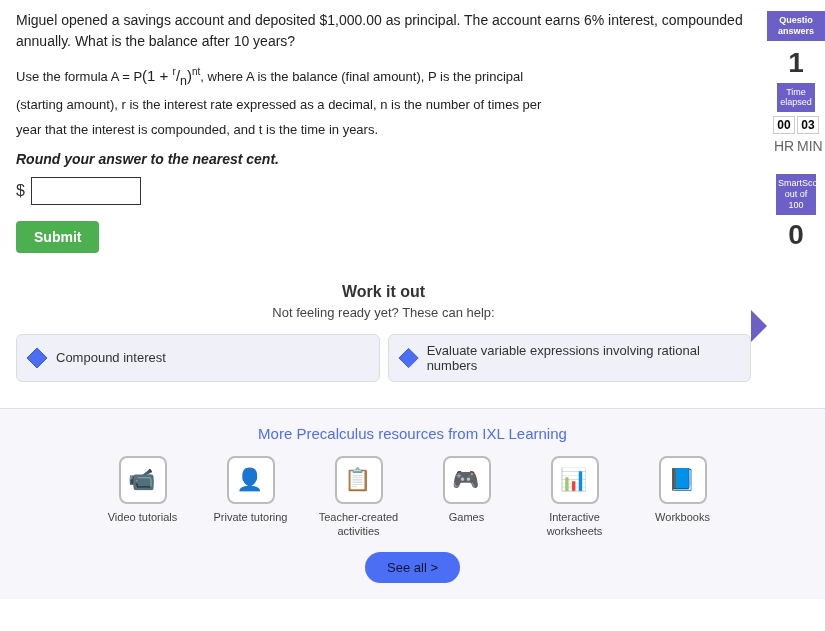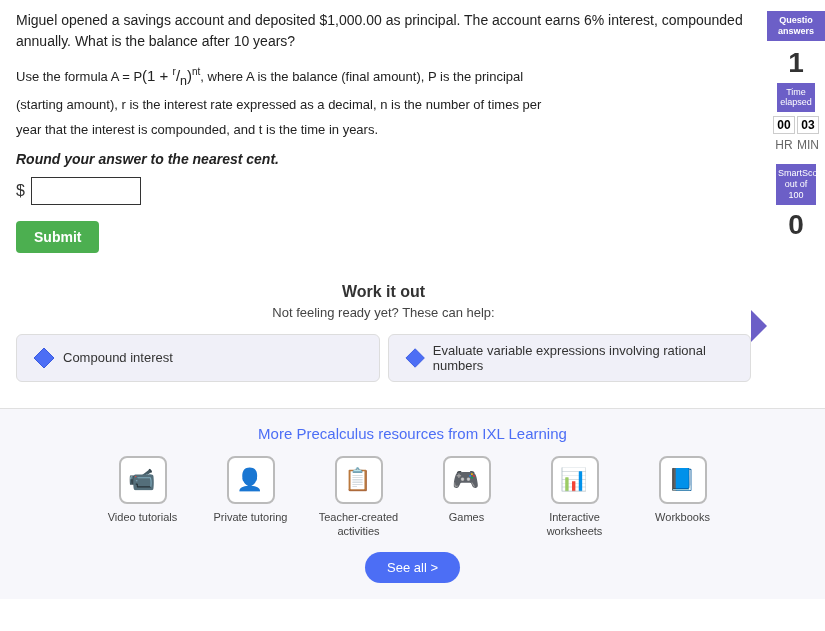--- a/index.html
+++ b/index.html
@@ -67,23 +67,23 @@
       font-size: 12px;
       font-weight: bold;
       width: 22px;
       text-align: center;
       padding: 1px;
     }
 
     .timer-labels {
       display: flex;
       gap: 2px;
-      font-size: 12px;
+      font-size: 14px;
       color: #666;
-      margin-bottom: 12px;
+      margin-bottom: 20px;
     }
 
     .timer-label {
       width: 22px;
       text-align: center;
     }
 
     .smartscore-btn {
       background: #6c5fc7;
       color: #fff;
@@ -202,21 +202,21 @@
       margin: 0 0 16px 0;
     }
 
     .resource-link-item {
       display: flex;
       align-items: center;
       gap: 8px;
       background: #f0f0f8;
       border: 1px solid #ddd;
       border-radius: 6px;
-      padding: 8px 16px;
+      padding: 8px 9px;
       flex: 1;
       cursor: pointer;
     }
 
     .resource-link-item:first-child {
       margin-right: 8px;
     }
 
     .diamond-icon {
       width: 22px;
@@ -276,21 +276,21 @@
 
     .resource-icon-label {
       font-size: 11px;
       color: #444;
       text-align: center;
       line-height: 1.3;
     }
 
     .see-all-btn {
       background: #4c6ef5;
-      color: #ffffff;
+      color: #0f172a;
       border: none;
       border-radius: 20px;
       padding: 8px 22px;
       font-size: 13px;
       cursor: pointer;
       display: inline-flex;
       align-items: center;
       gap: 4px;
     }
 

